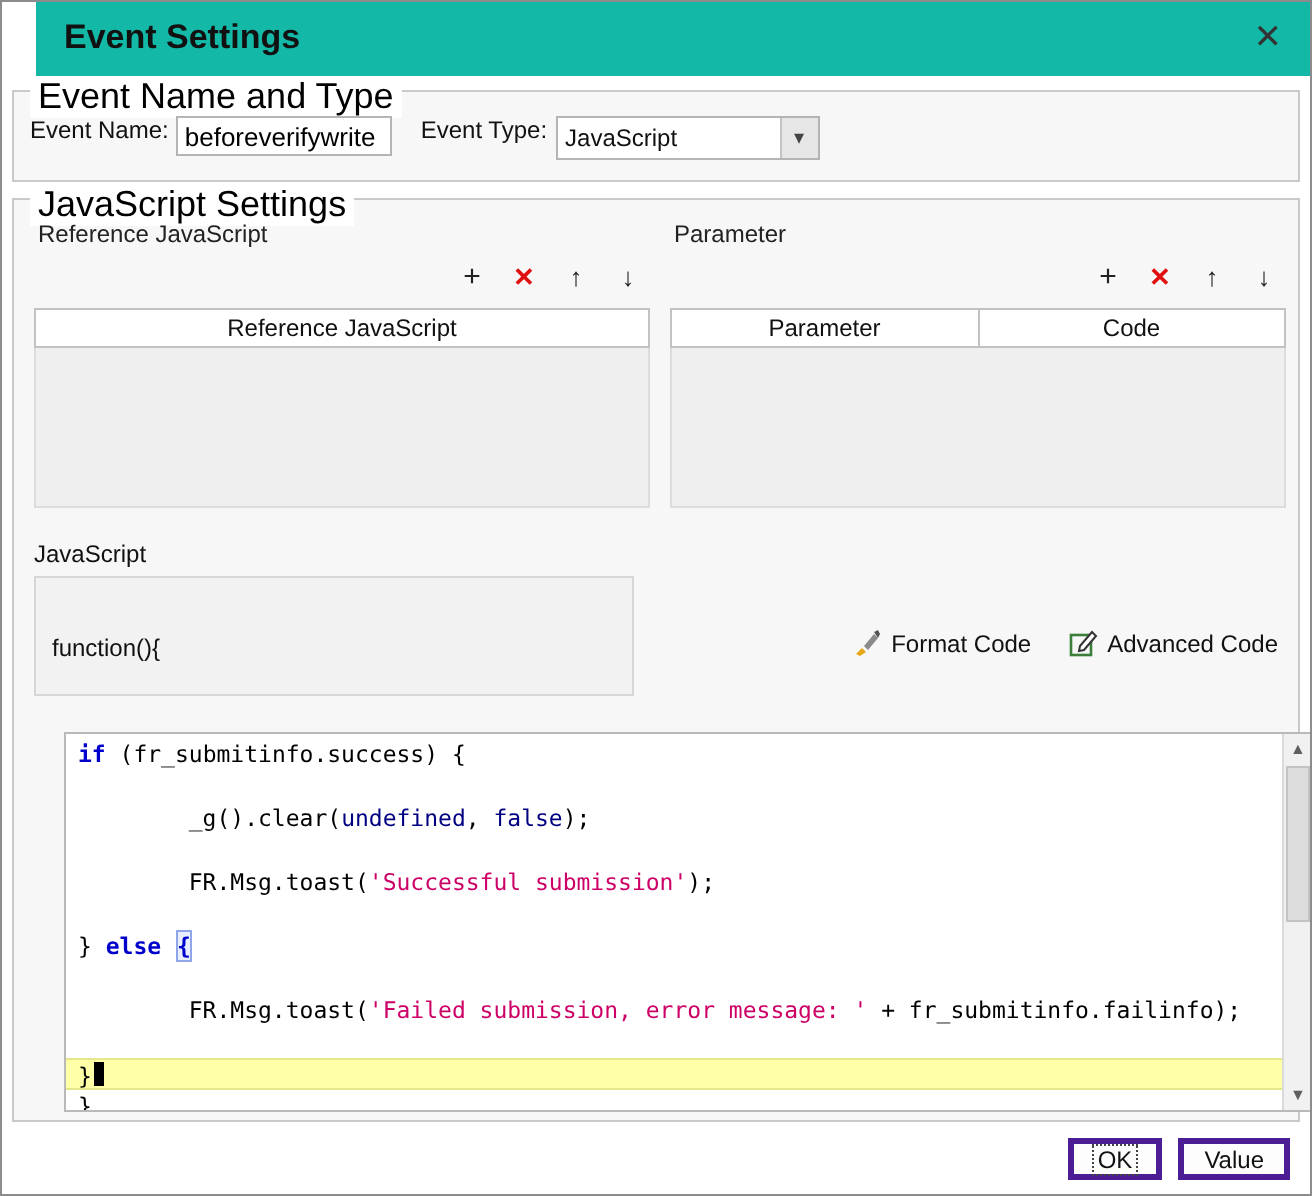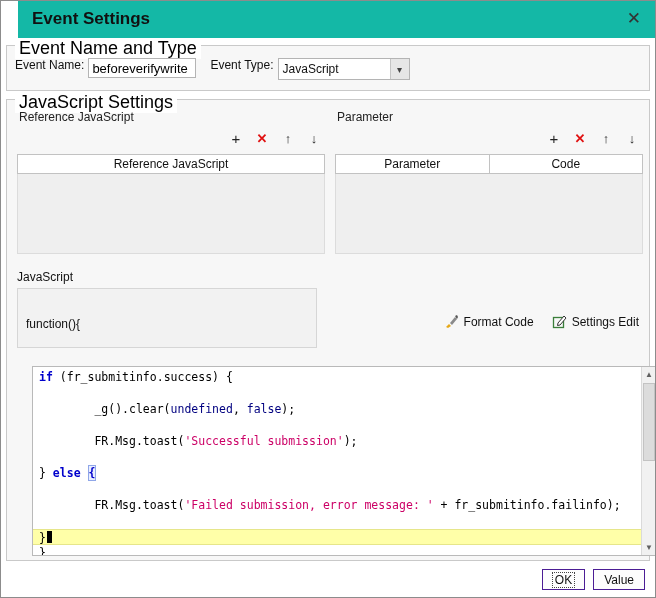--- a/index.html
+++ b/index.html
@@ -60,21 +60,21 @@
   .caret{display:inline-block;width:5px;height:12px;background:#000;vertical-align:-1px;margin-left:1px;}
 
   .scrollbar{position:absolute;top:0;right:0;bottom:0;width:15px;background:#f1f1f1;border-left:1px solid #dadada;}
   .sb-btn{position:absolute;left:0;width:14px;height:15px;font-size:8px;color:#606060;display:flex;align-items:center;justify-content:center;cursor:pointer;}
   .sb-up{top:0;}
   .sb-down{bottom:0;}
   .sb-thumb{position:absolute;left:1px;top:16px;width:12px;height:78px;background:#dcdcdc;border:1px solid #c3c3c3;box-sizing:border-box;cursor:pointer;}
 
   
   .footer{position:absolute;right:10px;bottom:7px;display:flex;gap:8px;}
-  .btn{height:21px;border:1px solid #4c1d95;background:#fdfdfd;font-size:12px;font-family:"Liberation Sans",sans-serif;color:#111;cursor:pointer;padding:0 10px;display:flex;align-items:center;justify-content:center;}
+  .btn{height:21px;border:3px solid #4c1d95;background:#fdfdfd;font-size:12px;font-family:"Liberation Sans",sans-serif;color:#111;cursor:pointer;padding:0 10px;display:flex;align-items:center;justify-content:center;}
   .btn-ok .focus-ring{outline:1px dotted #444;padding:0 2px;}
 </style>
 </head>
 <body>
 
 <div class="dialog">
 
   <div class="titlebar">
     <span class="title">Event Settings</span>
     <span class="close">✕</span>
@@ -135,21 +135,21 @@
           <path d="M6 9 L11 3 L13 5 L8 11 Z" fill="#8a8a8a"></path>
           <path d="M11 2 L13 1 L14 3 L13 5 Z" fill="#555"></path>
         </svg>
         <span>Format Code</span>
       </span>
       <span class="edit-link">
         <svg width="15" height="15" viewBox="0 0 15 15">
           <rect x="1.5" y="3.5" width="10" height="10" fill="none" stroke="#3a7f3a" stroke-width="1.3"></rect>
           <path d="M6 9 L12 2 L14 4 L8 11 L5.5 11.5 Z" fill="#fff" stroke="#333" stroke-width="1"></path>
         </svg>
-        <span>Settings Edit</span>
+        <span>Advanced Code</span>
       </span>
     </div>
 
     <div class="code-area">
       <div class="code-lines"><div class="code-line"><span class="tok-kw">if</span><span class="tok-pl"> (fr_submitinfo.success) {</span></div><div class="code-line">&nbsp;</div><div class="code-line"><span class="tok-pl">        _g().clear(</span><span class="tok-lit">undefined</span><span class="tok-pl">, </span><span class="tok-lit">false</span><span class="tok-pl">);</span></div><div class="code-line">&nbsp;</div><div class="code-line"><span class="tok-pl">        FR.Msg.toast(</span><span class="tok-str">'Successful submission'</span><span class="tok-pl">);</span></div><div class="code-line">&nbsp;</div><div class="code-line"><span class="tok-pl">} </span><span class="tok-kw">else</span><span class="tok-pl"> </span><span class="tok-brk">{</span></div><div class="code-line">&nbsp;</div><div class="code-line"><span class="tok-pl">        FR.Msg.toast(</span><span class="tok-str">'Failed submission, error message: '</span><span class="tok-pl"> + fr_submitinfo.failinfo);</span></div><div class="code-line">&nbsp;</div><div class="code-line highlight"><span class="tok-pl">}</span><span class="caret"></span></div><div class="code-line"><span class="tok-pl">}</span></div></div>
       <div class="scrollbar">
         <div class="sb-btn sb-up">▲</div>
         <div class="sb-thumb"></div>
         <div class="sb-btn sb-down">▼</div>
       </div>

